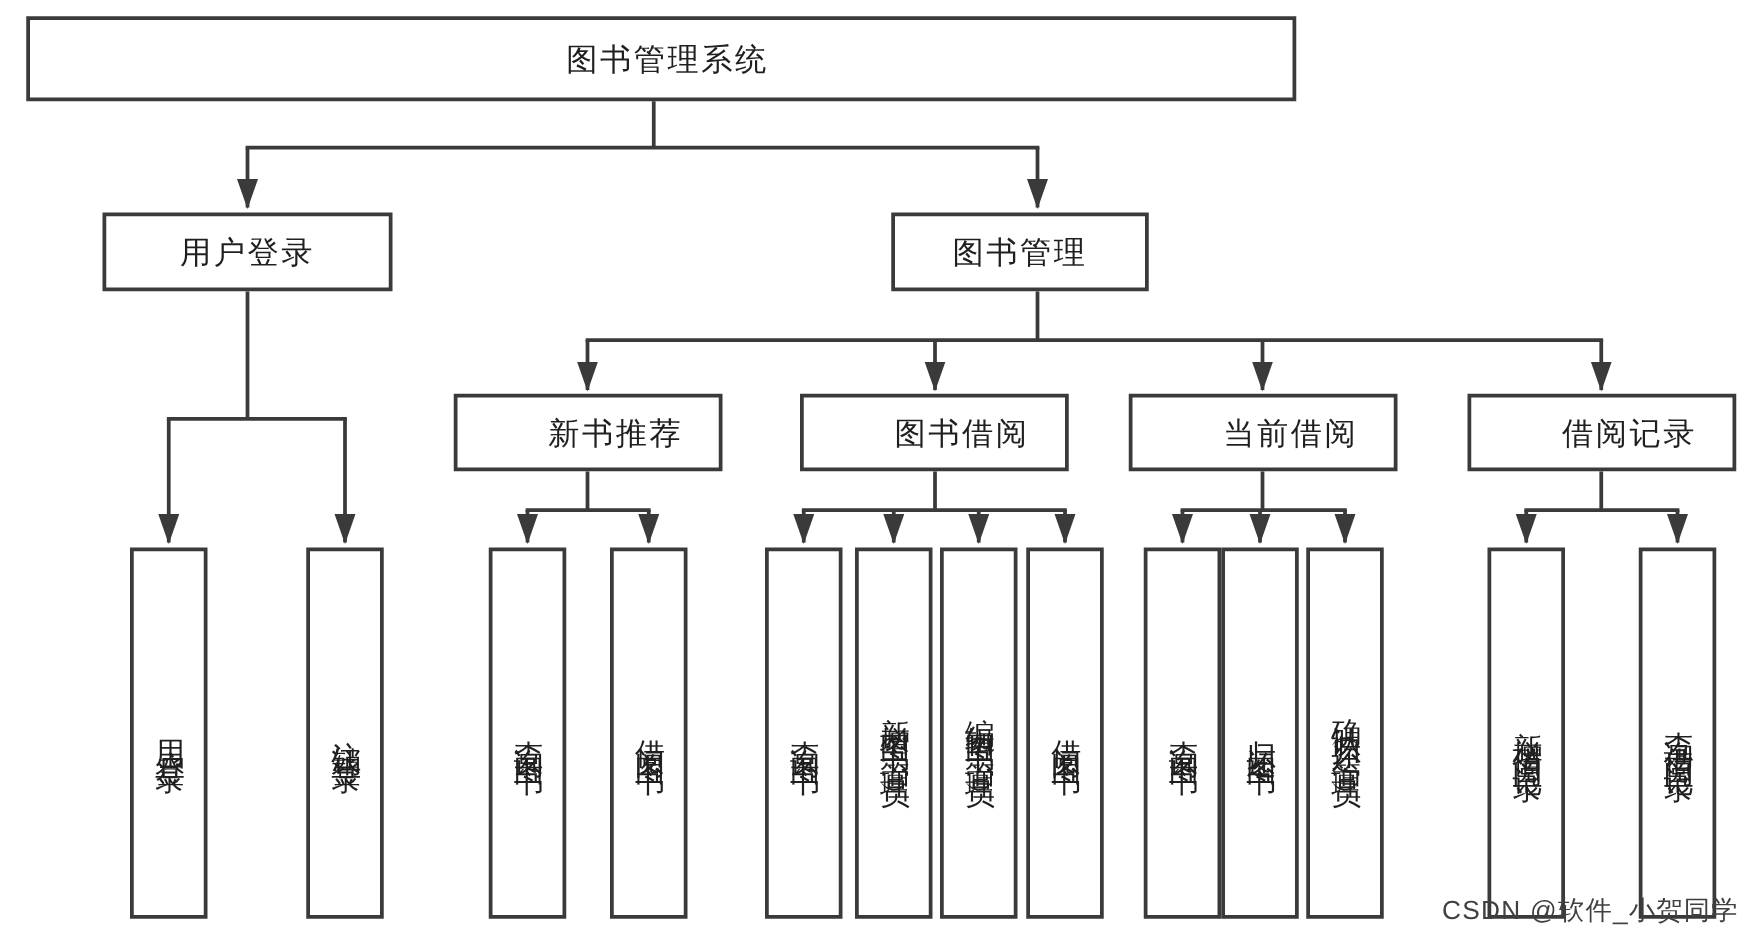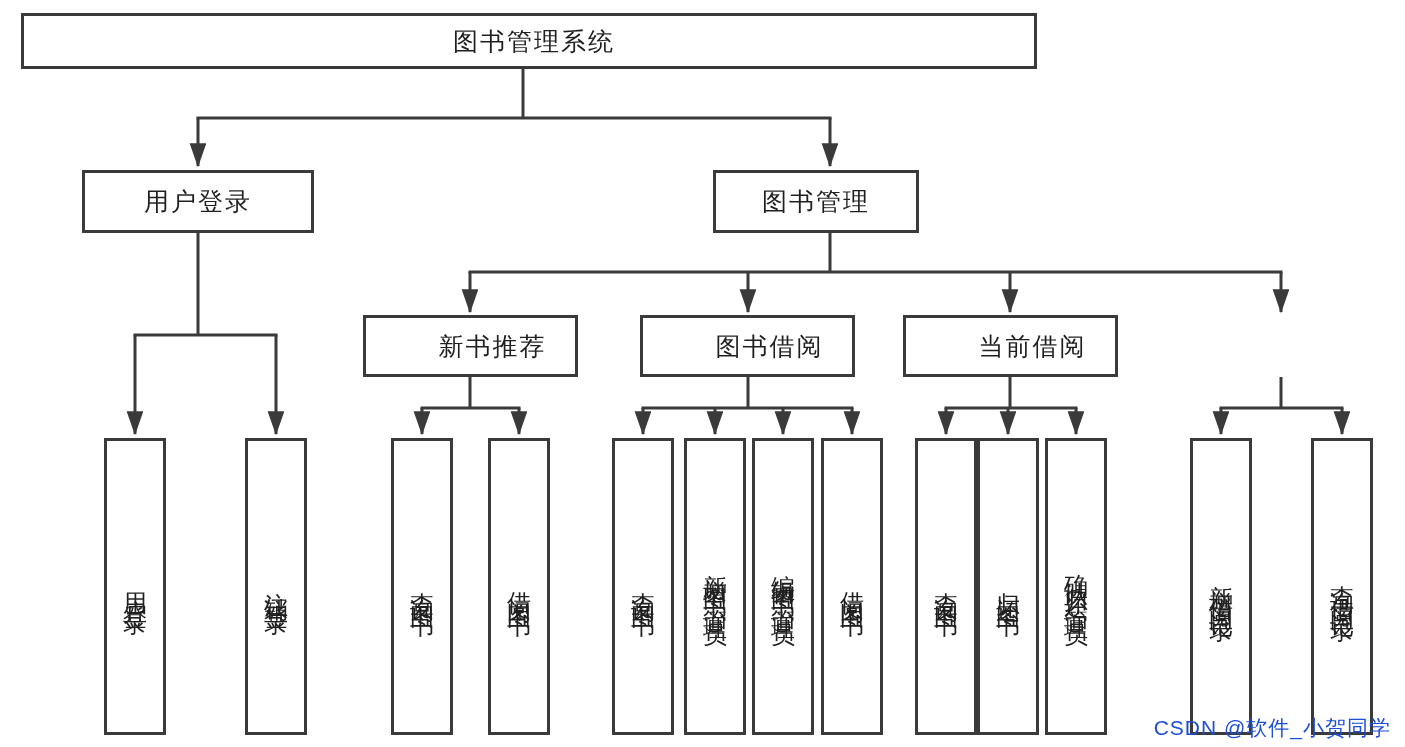--- a/index.html
+++ b/index.html
@@ -34,21 +34,21 @@
   }
   .hbox {
     font-size: 25px;
     letter-spacing: 2px;
     white-space: nowrap;
   }
   .root-box {
     left: 21px;
     top: 13px;
     width: 1016px;
-    height: 56px;
+    height: 68px;
     padding-left: 10px;
   }
   .l2-box {
     top: 170px;
     height: 63px;
   }
   .l3-box {
     top: 315px;
     height: 62px;
     width: 215px;
@@ -65,21 +65,21 @@
     text-orientation: mixed;
     letter-spacing: 7px;
     line-height: 1;
   }
   .watermark {
     position: absolute;
     right: 14px;
     bottom: 5px;
     font-size: 21px;
     letter-spacing: 1px;
-    color: #1d4ed8;
+    color: #404040;
     white-space: nowrap;
     margin-top: 15px;
   }
 </style>
 </head>
 <body>
 
 <div class="stage">
 
   <svg class="connectors" viewBox="0 0 1405 747" xmlns="http://www.w3.org/2000/svg">
@@ -159,20 +159,23 @@
 
   <div class="node hbox l3-box" style="left:363px;">
     <span>新书推荐</span>
   </div>
   <div class="node hbox l3-box" style="left:640px;">
     <span>图书借阅</span>
   </div>
   <div class="node hbox l3-box" style="left:903px;">
     <span>当前借阅</span>
   </div>
+  <div class="node hbox l3-box" style="left:1174px;">
+    <span>借阅记录</span>
+  </div>
 
   <div class="node vbox" style="left:104px;">
     <span class="vtext">用户登录</span>
   </div>
   <div class="node vbox" style="left:245px;">
     <span class="vtext">注销登录</span>
   </div>
   <div class="node vbox" style="left:391px;">
     <span class="vtext">查询图书</span>
   </div>

